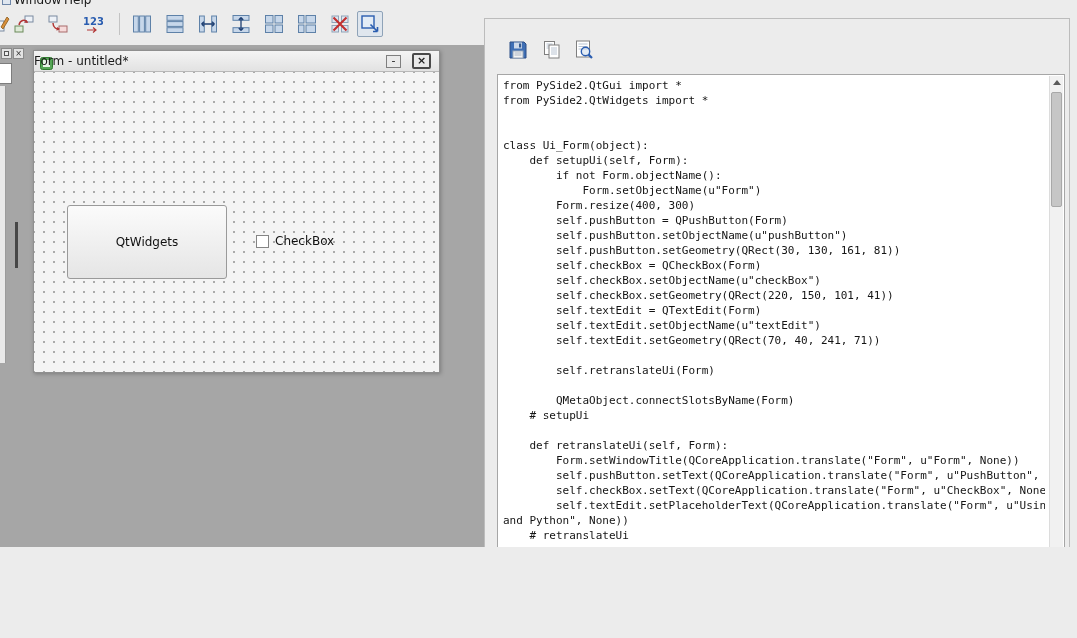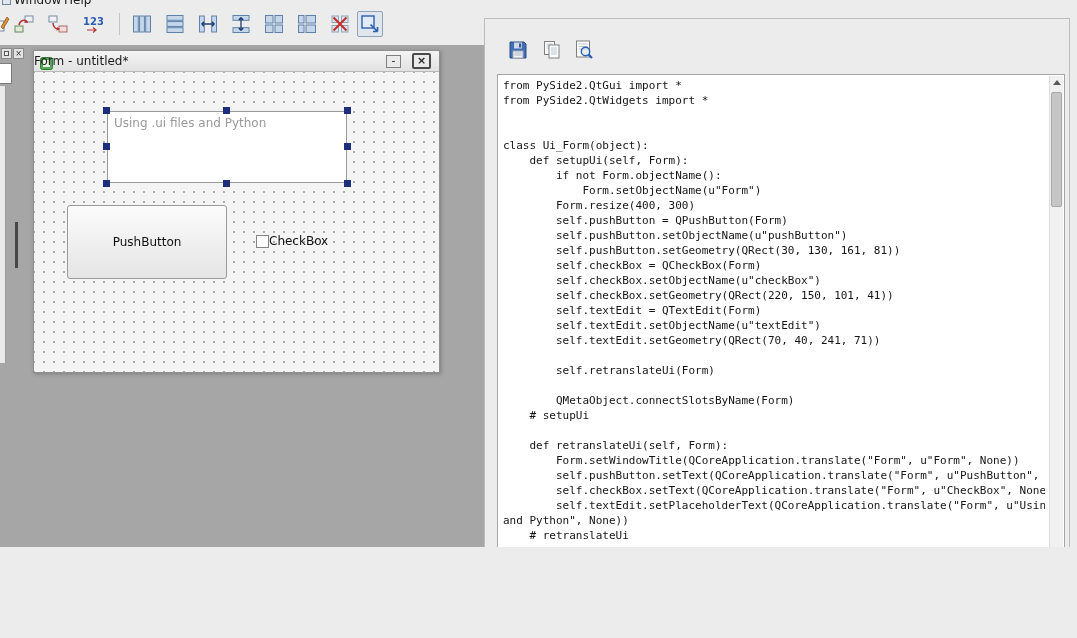--- a/index.html
+++ b/index.html
@@ -42,21 +42,21 @@
   #form-canvas{position:absolute;left:0;top:21px;right:0;bottom:0;background-color:#f4f4f4;background-image:radial-gradient(circle,#ababab 1px,transparent 1.4px);background-size:10px 10px;background-position:5px 5px}
 
   
   #textedit-sel{position:absolute;left:73px;top:39px;width:240px;height:72px}
   #form-textedit{position:absolute;inset:0;background:#fff;border:1px solid #999;font-size:12px;color:#9a9a9a;padding:4px 6px}
   .handle{position:absolute;width:7px;height:7px;background:#1d2f7c}
   .h-nw{left:-4px;top:-4px}.h-n{left:calc(50% - 4px);top:-4px}.h-ne{right:-4px;top:-4px}
   .h-w{left:-4px;top:calc(50% - 4px)}.h-e{right:-4px;top:calc(50% - 4px)}
   .h-sw{left:-4px;bottom:-4px}.h-s{left:calc(50% - 4px);bottom:-4px}.h-se{right:-4px;bottom:-4px}
   #form-pushbutton{position:absolute;left:33px;top:133px;width:160px;height:74px;background:linear-gradient(#fbfbfb,#e5e5e5);border:1px solid #9a9a9a;border-radius:3px;display:flex;align-items:center;justify-content:center;font-size:12px;color:#111}
-  #form-checkbox{position:absolute;left:222px;top:162px;display:flex;align-items:center;}
+  #form-checkbox{position:absolute;left:222px;top:162px;display:flex;align-items:center;gap:6px}
   .cb-box{width:13px;height:13px;background:#fff;border:1px solid #848484}
   .cb-label{font-size:12px;color:#111}
 
   
   #code-dialog{position:absolute;left:484px;top:18px;width:586px;height:597px;background:#ececec;border:1px solid #bcbcbc}
   .dbtn{position:absolute;top:17px;width:28px;height:28px;display:flex;align-items:center;justify-content:center;border-radius:2px}
   #code-box{position:absolute;left:12px;top:55px;width:568px;height:500px;background:#fff;border:1px solid #a6a6a6}
   #code-text{position:absolute;left:5px;top:3px;right:19px;bottom:13px;overflow:hidden;font-size:11px;line-height:15px;white-space:pre;color:#141414}
   #vscroll{position:absolute;top:1px;right:1px;width:14px;bottom:12px;background:#f1f1f1;border-left:1px solid #dcdcdc}
   .sb-btn{position:absolute;left:0;width:13px;height:13px;display:flex;align-items:center;justify-content:center}
@@ -230,36 +230,23 @@
         <span id="form-window-icon"><svg width="13" height="13">
               <rect x="0.5" y="0.5" width="12" height="12" rx="2" fill="#57a657" stroke="#2f7a2f"></rect>
               <rect x="3" y="3" width="7" height="7" fill="#eaf4ea"></rect>
             </svg></span>
         <span id="form-title">Form - untitled*</span>
         <span class="cap-btn" id="form-min">-</span>
         <span class="cap-btn" id="form-close">×</span>
       </div>
       <div id="form-canvas">
 
-        <div id="textedit-sel">
-          <div id="form-textedit">
-            <span>Using .ui files and Python</span>
-          </div>
-          <span class="handle h-nw"></span>
-          <span class="handle h-n"></span>
-          <span class="handle h-ne"></span>
-          <span class="handle h-w"></span>
-          <span class="handle h-e"></span>
-          <span class="handle h-sw"></span>
-          <span class="handle h-s"></span>
-          <span class="handle h-se"></span>
-        </div>
 
         <div id="form-pushbutton">
-          <span>PushButton</span>
+          <span>QtWidgets</span>
         </div>
 
         <div id="form-checkbox">
           <span class="cb-box"></span>
           <span class="cb-label">CheckBox</span>
         </div>
 
       </div>
     </div>
   </div>

